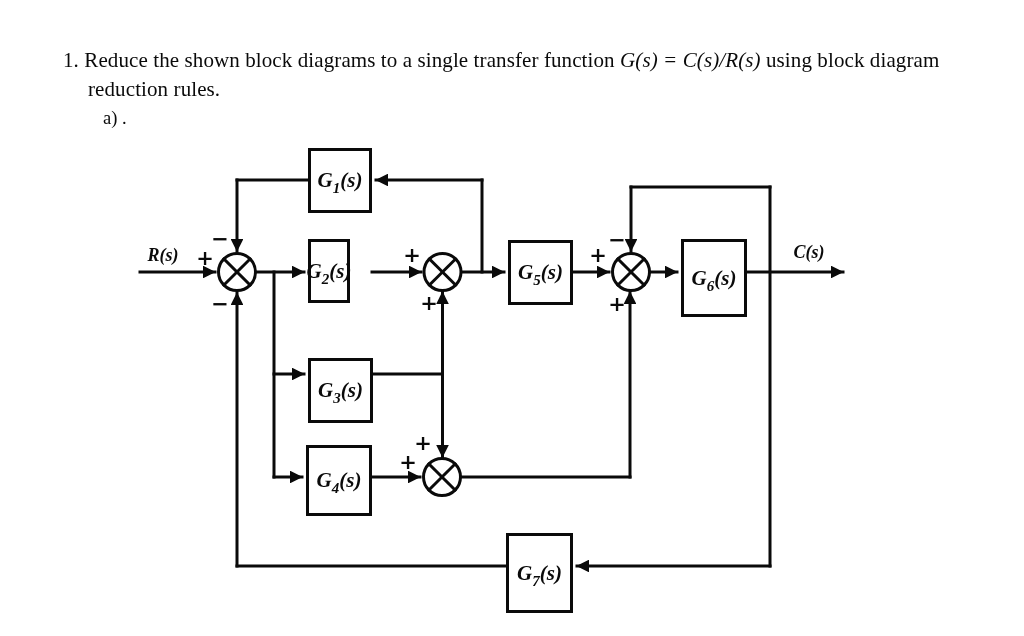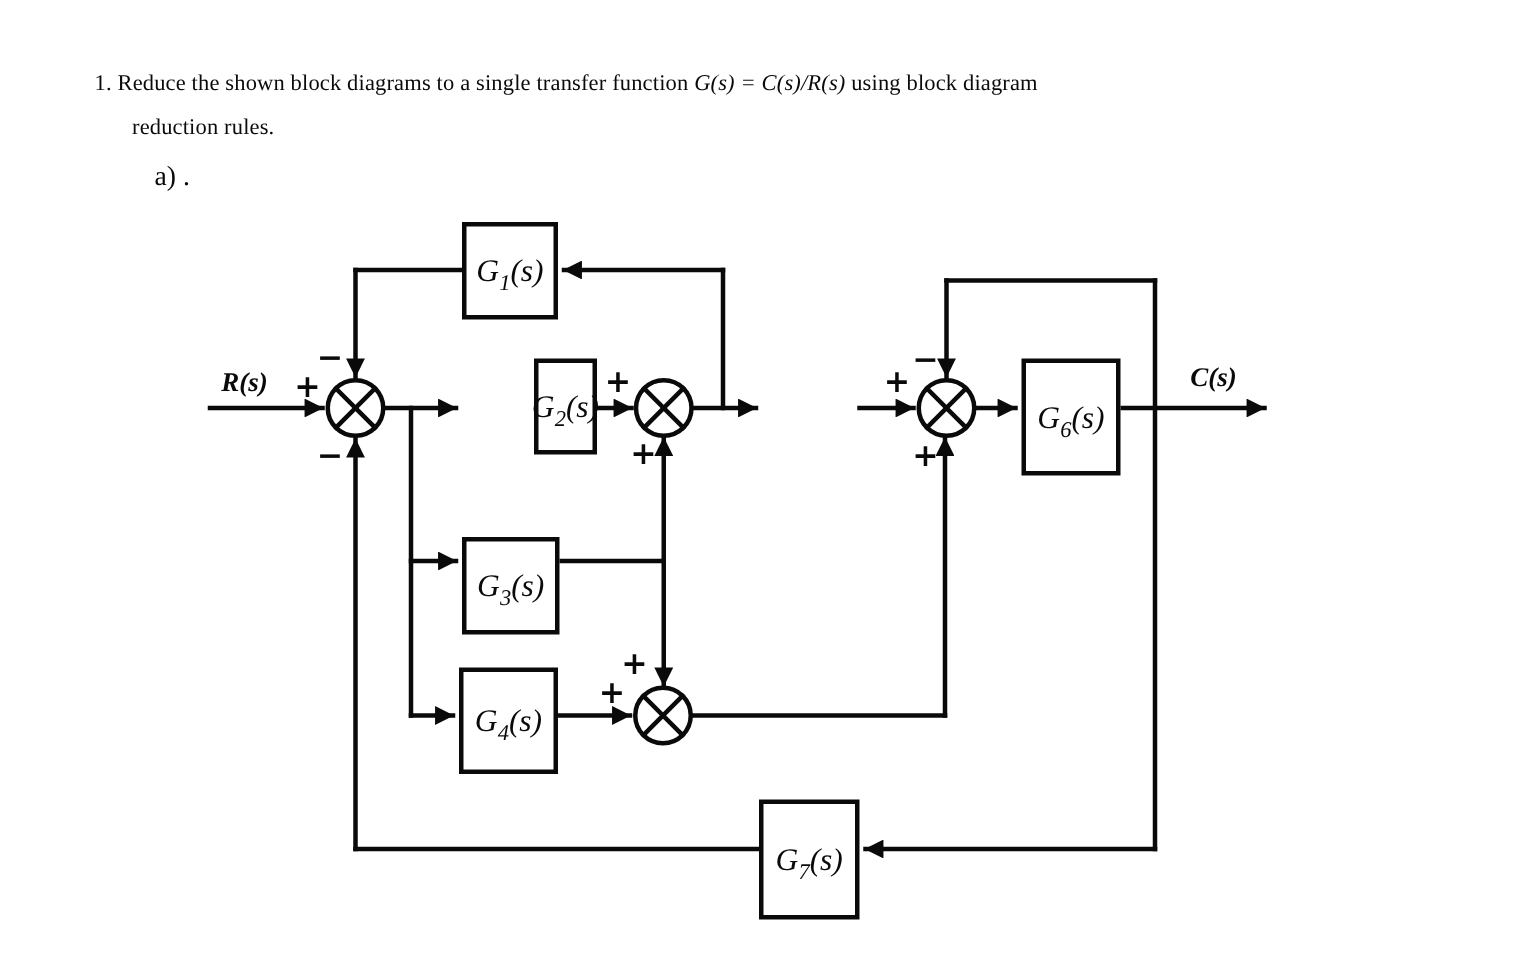--- a/index.html
+++ b/index.html
@@ -1,27 +1,27 @@
 <!DOCTYPE html>
 <html><head>
 <meta charset="utf-8">
 <style>
   html,body { margin:0; padding:0; background:#ffffff; }
   .page {
     position:relative; width:1024px; height:636px; background:#ffffff;
     font-family:"Liberation Serif", serif; color:#0a0a0a; overflow:hidden;
   }
-  .ptext { position:absolute; font-size:15px; letter-spacing:.1px; white-space:nowrap; }
+  .ptext { position:absolute; font-size:21px; letter-spacing:.1px; white-space:nowrap; }
   .mathseg { font-style:italic; }
   .itemlabel { position:absolute; font-size:18.5px; }
   
   .blk {
     position:absolute; box-sizing:border-box; border:3.5px solid #0a0a0a; background:#ffffff;
     display:flex; align-items:center; justify-content:center;
-    font-style:italic; font-weight:normal; font-size:21px; line-height:1;text-align:center;
+    font-style:italic; font-weight:bold; font-size:21px; line-height:1;text-align:center;
   }
   .blk sub { font-size:15px; vertical-align:-6px; line-height:0; margin:0 0px 0 0; }
   
   .iolabel {
     position:absolute; transform:translate(-50%,-50%);
     font-style:italic; font-weight:bold; font-size:18px; white-space:nowrap;
   }
   
   .sgn {
     position:absolute; transform:translate(-50%,-50%);
@@ -103,28 +103,31 @@
           <line x1="429" y1="464" x2="455" y2="490"></line>
             <line x1="455" y1="464" x2="429" y2="490"></line>
         </g>
       </g>
     </g>
   </svg>
 
   <div class="blk" style="left:308px; top:148px; width:64px; height:65px;">
     <span><span>G</span><sub>1</sub><span>(s)</span></span>
   </div>
-  <div class="blk" style="left:308px; top:239px; width:42px; height:64px;margin-left:48px;">
+  <div class="blk" style="left:308px; top:239px; width:42px; height:64px;">
     <span><span>G</span><sub>2</sub><span>(s)</span></span>
   </div>
   <div class="blk" style="left:308px; top:358px; width:65px; height:65px;">
     <span><span>G</span><sub>3</sub><span>(s)</span></span>
   </div>
   <div class="blk" style="left:306px; top:445px; width:66px; height:71px;">
     <span><span>G</span><sub>4</sub><span>(s)</span></span>
+  </div>
+  <div class="blk" style="left:508px; top:240px; width:65px; height:65px;">
+    <span><span>G</span><sub>5</sub><span>(s)</span></span>
   </div>
   <div class="blk" style="left:681px; top:239px; width:66px; height:78px;">
     <span><span>G</span><sub>6</sub><span>(s)</span></span>
   </div>
   <div class="blk" style="left:506px; top:533px; width:67px; height:80px;">
     <span><span>G</span><sub>7</sub><span>(s)</span></span>
   </div>
 
   <div class="iolabel" style="left:163px; top:255px;">R(s)</div>
   <div class="iolabel" style="left:809px; top:252px;font-style:italic;">C(s)</div>

